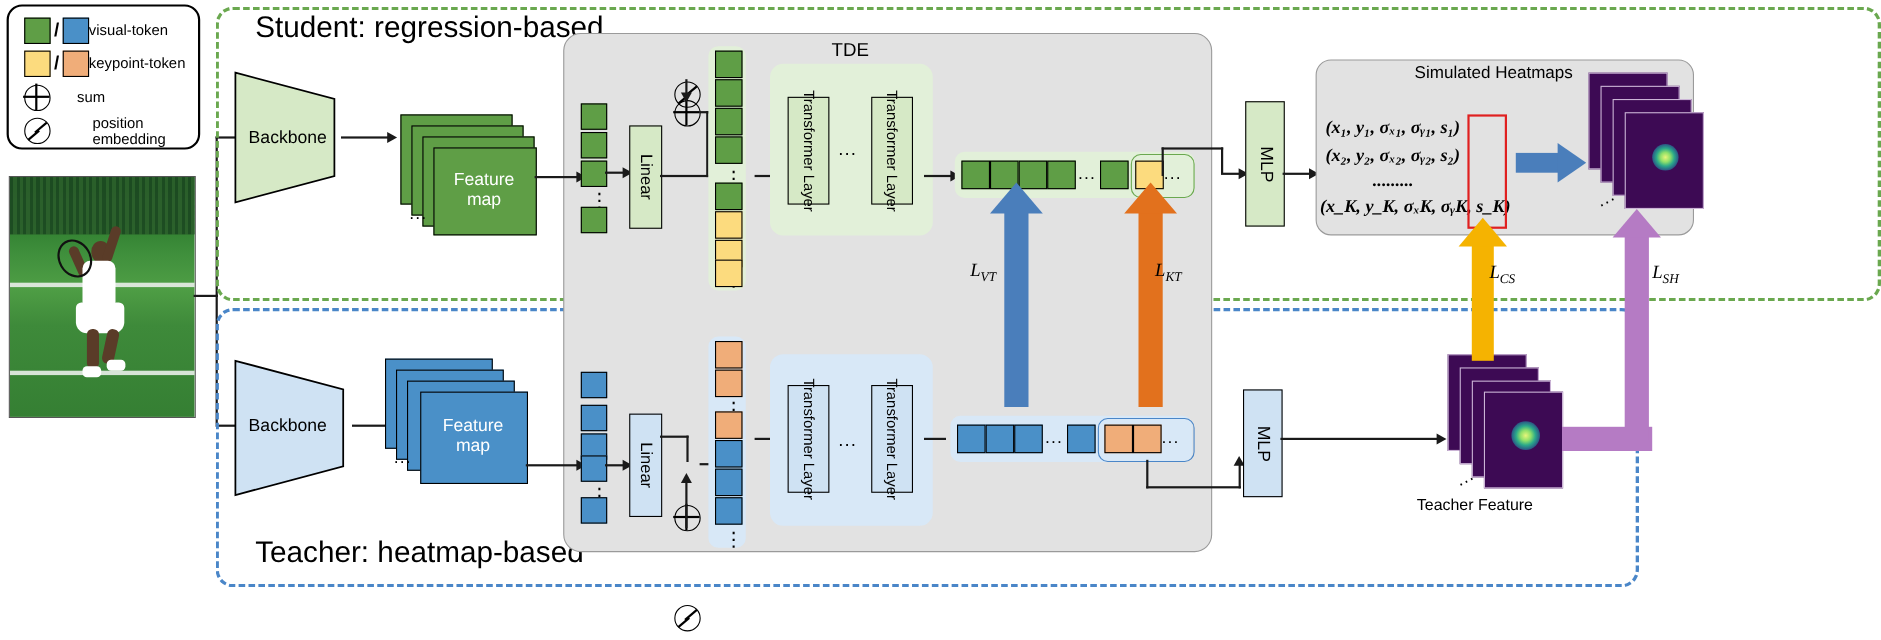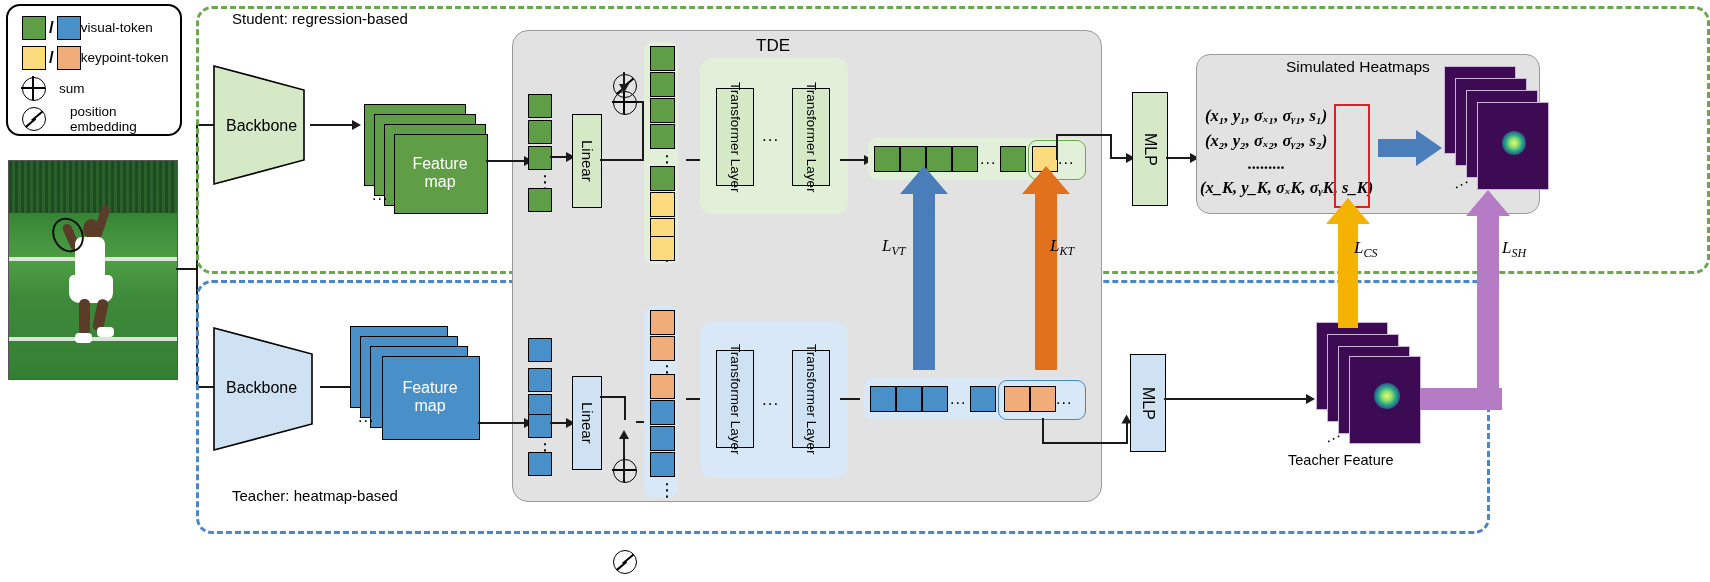--- a/index.html
+++ b/index.html
@@ -27,21 +27,21 @@
   .ph-fence{position:absolute;left:0;top:0;width:100%;height:52px;
     background:repeating-linear-gradient(90deg,#1d4a22 0 3px,#2c5f2c 3px 6px),
                repeating-linear-gradient(0deg,#1d4a22 0 3px,#2c5f2c 3px 6px);opacity:.95;}
   .ph-line{position:absolute;left:0;width:100%;height:4px;background:#e9eee9;opacity:.9;}
   .ph-body{position:absolute;background:#fff;}
   .ph-skin{position:absolute;background:#5a3c28;}
 
   
   #student-frame{left:196px;top:6px;width:1508px;height:262px;border:3px dashed #6aa84f;border-radius:16px;}
   #teacher-frame{left:196px;top:280px;width:1288px;height:248px;border:3px dashed #4a86c8;border-radius:16px;}
-  .branch-title{font-size:15px;}
+  .branch-title{font-size:27px;}
   #student-title{left:232px;top:10px;}
   #teacher-title{left:232px;top:487px;}
 
   
   #tde-panel{left:512px;top:30px;width:588px;height:470px;background:#e2e2e2;border:1px solid #9a9a9a;border-radius:16px;}
   #tde-label{left:756px;top:36px;font-size:17px;}
 
   
   .tl-well{border-radius:12px;}
   #tl-well-s{left:700px;top:58px;width:148px;height:156px;background:#e2f0d9;}
@@ -117,25 +117,25 @@
     <div class="lg-txt">visual-token</div>
   </div>
   <div class="lg-row" style="left:14px;top:40px;">
     <div class="sw yellow"></div>
     <div class="slash">/</div>
     <div class="sw orange"></div>
     <div class="lg-txt">keypoint-token</div>
   </div>
   <div class="lg-row" style="left:14px;top:71px;">
     <div class="circ plus"></div>
-    <div class="lg-txt" style="margin-left:13px;">sum</div>
+    <div class="lg-txt" style="margin-left:24px;">sum</div>
   </div>
   <div class="lg-row" style="left:14px;top:98px;">
     <div class="circ pe"></div>
-    <div style="margin-left:24px;">
+    <div style="margin-left:38px;">
       <div class="lg-txt" style="margin:0;">position</div>
       <div class="lg-txt" style="margin:0;">embedding</div>
     </div>
   </div>
 </div>
 
 <div class="abs" id="photo">
   <div class="ph-grass"></div>
   <div class="ph-fence"></div>
   <div class="ph-line" style="top:96px;"></div>

